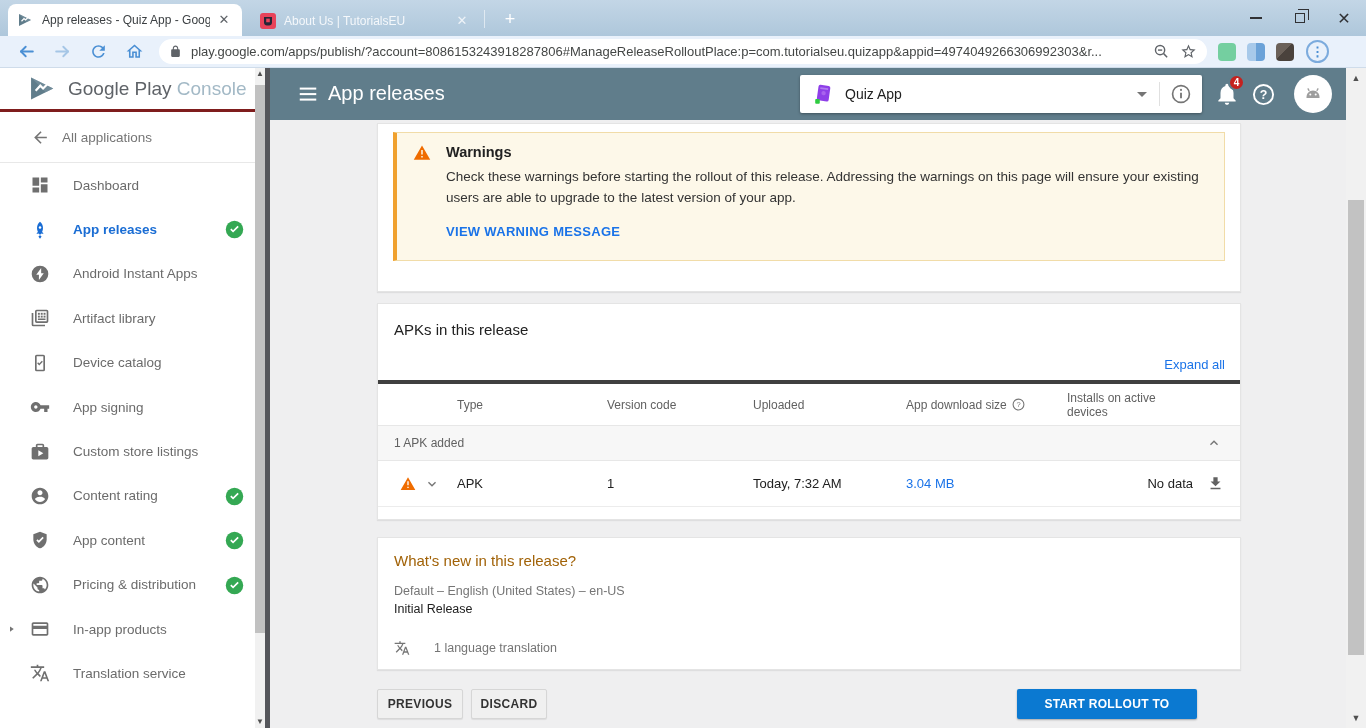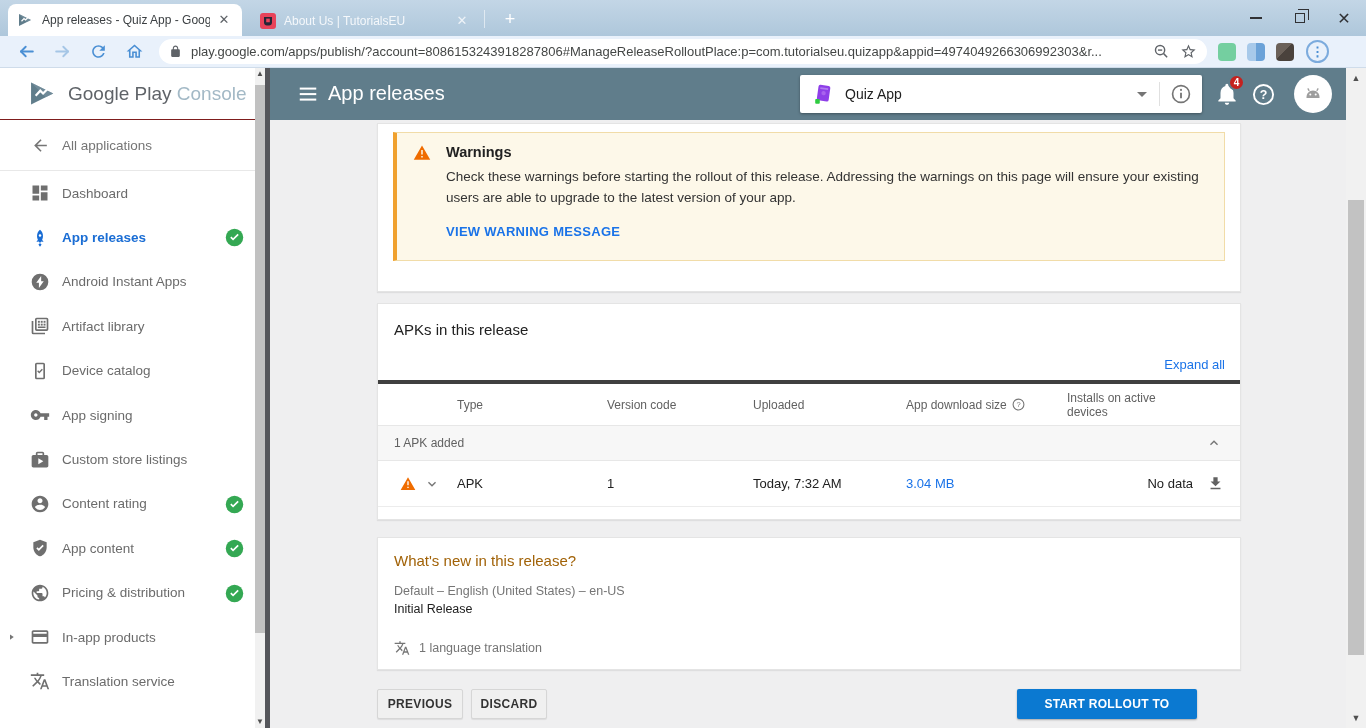--- a/index.html
+++ b/index.html
@@ -45,30 +45,30 @@
   
   #sidebar { position:absolute; left:0; top:68px; width:255px; height:660px; background:#fff; }
   #sb-scrollbar { position:absolute; left:255px; top:68px; width:10px; height:660px; background:#f1f1f1; }
   #sb-thumb { position:absolute; left:0; top:17px; width:10px; height:548px; background:#c1c1c1; }
   #dark-strip { position:absolute; left:265px; top:68px; width:5px; height:660px; background:#55565b; }
   .sb-arrow { position:absolute; left:0; width:10px; height:12px; color:#505050; font-size:8px; text-align:center; line-height:12px; }
   #main-scrollbar { position:absolute; left:1346px; top:68px; width:20px; height:660px; background:#f1f1f1; }
   #main-thumb { position:absolute; left:2px; top:132px; width:16px; height:455px; background:#c2c2c2; }
   .msb-arrow { position:absolute; left:0; width:20px; height:16px; color:#505050; font-size:9px; text-align:center; line-height:16px; }
 
-  #logo-row { height:52px; border-bottom:1px solid #7f1d1d; display:flex; align-items:center; }
+  #logo-row { height:44px; border-bottom:3px solid #7f1d1d; display:flex; align-items:center; }
   #play-logo { width:30px; height:25px; margin-left:29px; }
   #logo-text { margin-left:9px; font-size:19px; }
   #logo-text .t1 { color:#5f6368; }
   #logo-text .t2 { color:#a3b9c6; }
   #back-row { height:51px; border-bottom:1px solid #e8e8e8; display:flex; align-items:center; }
   #back-arrow { width:19px; height:19px; margin-left:31px; color:#757575; }
   #back-label { margin-left:12px; font-size:13.5px; color:#757575; }
 
-  .nav-item { height:44.4px; display:flex; align-items:center; position:relative; cursor:pointer; }
+  .nav-item { height:44.4px; display:flex; align-items:center; position:relative; cursor:pointer;gap:11px; }
   .nav-icon { width:20px; height:20px; margin-left:30px; color:#6f6f6f; flex:0 0 20px; }
   .nav-label { margin-left:12px; font-size:13.5px; color:#6b6b6b; }
   .nav-item.active .nav-icon, .nav-item.active .nav-label { color:#1a6dd4; }
   .nav-item.active .nav-label { font-weight:bold; }
   .check-badge { position:absolute; left:225px; top:13px; width:19px; height:19px; }
   .expand-caret { position:absolute; left:7px; top:17px; width:9px; height:10px; color:#757575; }
 
   
   #console-header { position:absolute; left:270px; top:68px; width:1076px; height:52px; background:#607d8b; }
   #hamburger { position:absolute; left:27px; top:15px; width:22px; height:22px; color:#fff; }
@@ -112,21 +112,21 @@
   #row-warn { width:18px; height:16px; color:#ef6c00; margin-left:5px; }
   #row-chevron { width:16px; height:16px; color:#757575; margin-left:7px; }
   .cell-size { color:#1a73e8; cursor:pointer; }
   .cell-installs { text-align:right; padding-right:4px; }
   #dl-icon { width:17px; height:17px; color:#616161; justify-self:end; cursor:pointer; }
 
   #card-whatsnew { top:417px; height:133px; }
   #wn-title { position:absolute; left:16px; top:14px; font-size:15px; color:#a16207; }
   #wn-locale { position:absolute; left:16px; top:46px; font-size:12.5px; color:#757575; }
   #wn-notes { position:absolute; left:16px; top:64px; font-size:12.5px; color:#212121; }
-  #wn-translate { position:absolute; left:16px; top:102px; display:flex; align-items:center; gap:9px; font-size:12.5px; color:#757575; }
+  #wn-translate { position:absolute; left:16px; top:102px; display:flex; align-items:center; gap:24px; font-size:12.5px; color:#757575; }
   #translate-icon-sm { width:16px; height:16px; color:#757575; }
 
   .btn { position:absolute; top:569px; height:30px; font-size:12px; font-weight:bold; letter-spacing:.3px; text-align:center; cursor:pointer; border-radius:2px; }
   .btn-grey { background:#f0f0f0; border:1px solid #d6d6d6; color:#333; line-height:28px; box-shadow:0 1px 1px rgba(0,0,0,.08); }
   #btn-previous { left:107px; width:86px; }
   #btn-discard { left:201px; width:76px; }
   #btn-rollout { left:747px; width:180px; background:#0b79d1; color:#fff; line-height:30px; box-shadow:0 1px 2px rgba(0,0,0,.3); }
 </style>
 </head>
 <body>

